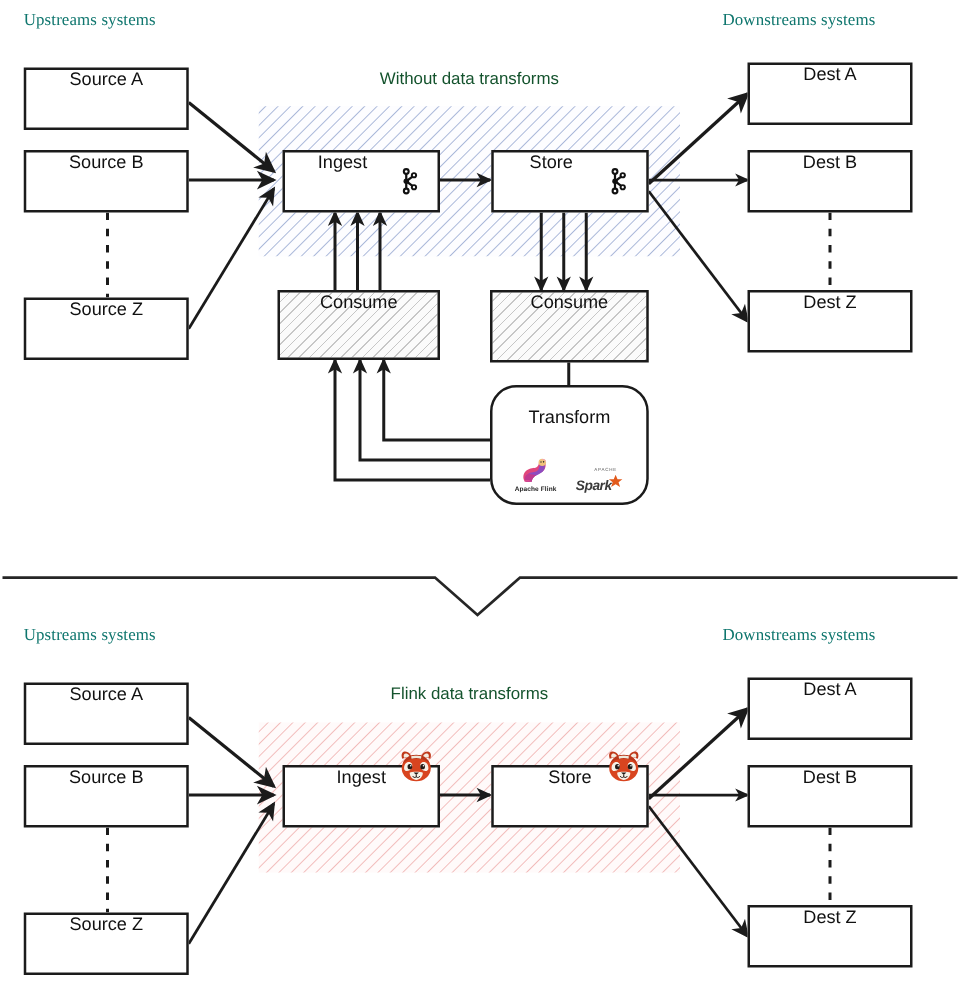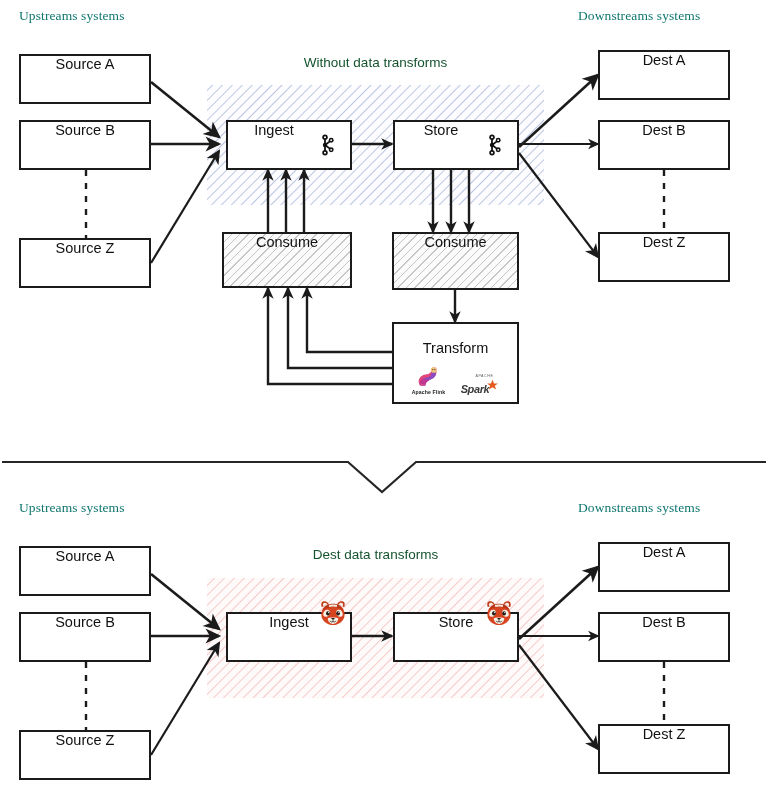--- a/index.html
+++ b/index.html
@@ -289,21 +289,21 @@
     <span class="node-label">Dest Z</span>
   </div>
 
   <div class="node hatched" style="left:222px; top:232px; width:130px; height:56px;">
     <span class="node-label">Consume</span>
   </div>
   <div class="node hatched" style="left:392px; top:232px; width:127px; height:58px;">
     <span class="node-label">Consume</span>
   </div>
 
-  <div class="node transform" style="left:392px; top:322px; width:127px; height:82px;">
+  <div class="node transform" style="left:392px; top:308px; width:127px; height:96px;border-radius:21px;">
     <div class="transform-title">Transform</div>
     <div class="logo-row">
 
       <div class="logo-flink">
         <svg width="26" height="22" viewBox="0 0 40 34" xmlns="http://www.w3.org/2000/svg">
           <path d="M8,30 C4,26 5,18 11,15 C16,12 20,14 23,11 C26,8 24,4 27,3 C31,2 34,6 33,11 C32,17 27,19 22,21 C17,23 14,26 14,30 Z" fill="#e0467c"></path>
           <path d="M11,30 C8,27 9,21 14,19 C19,17 22,18 24,15 C26,12 25,8 28,7 C31,6 33,9 32,13 C31,18 26,20 22,22 C18,24 16,27 16,30 Z" fill="#8e4bbf"></path>
           <path d="M22,22 C18,24 16,27 16,30 L9,30 C6,27 7,22 12,20 Z" fill="#c0398f"></path>
           <circle cx="29" cy="6" r="4.6" fill="#f0c27a"></circle>
           <path d="M29,2 C32,1.5 34,3.5 33.5,6 C33,4 31,2.6 29,2.7 Z" fill="#f4a0b8"></path>
@@ -326,21 +326,21 @@
         </div>
       </div>
 
     </div>
   </div>
 
   <div class="section-label" style="left:19px; top:500px;">Upstreams systems</div>
 
   <div class="section-label" style="left:578px; top:500px;">Downstreams systems</div>
 
-  <div class="band-label" style="left:207px; top:547px; width:337px;">Dest data transforms</div>
+  <div class="band-label" style="left:207px; top:547px; width:337px;">Flink data transforms</div>
 
   <div class="node" style="left:19px; top:546px; width:132px; height:50px;">
     <span class="node-label">Source A</span>
   </div>
   <div class="node" style="left:19px; top:612px; width:132px; height:50px;">
     <span class="node-label">Source B</span>
   </div>
   <div class="node" style="left:19px; top:730px; width:132px; height:50px;">
     <span class="node-label">Source Z</span>
   </div>

